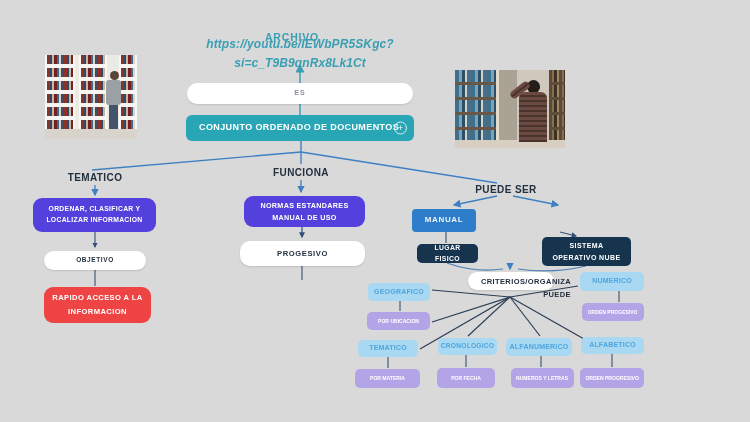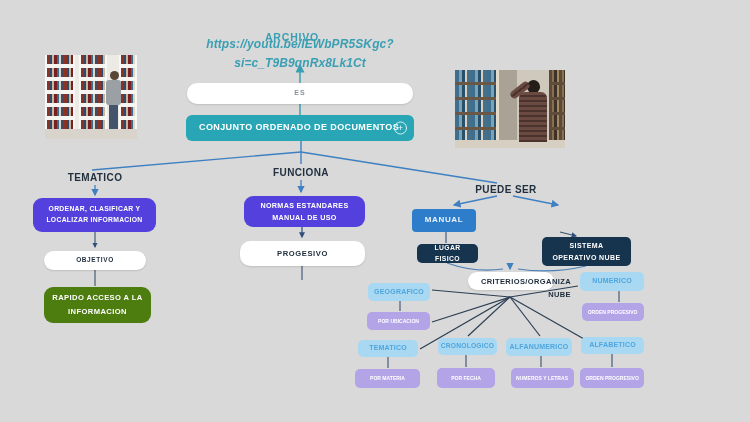--- a/index.html
+++ b/index.html
@@ -16,21 +16,21 @@
   }
   .lbl { color:#22303f; font-size:10px; letter-spacing:.4px; z-index:2; }
   .title { color:#3a9fb3; font-size:10.5px; letter-spacing:.8px; }
   .url { color:#3a9fb3; font-size:12px; letter-spacing:.1px;font-style:italic; }
   .whitebox { background:#ffffff; border-radius:10px; color:#8a919c; font-size:7px; letter-spacing:1px;
               box-shadow:0 1px 2px rgba(0,0,0,.12); }
   .whitebox.dk { color:#22303f; letter-spacing:.6px; }
   .tealbox { background:#29a6b6; border-radius:6px; color:#fff; font-size:9px; letter-spacing:.4px;
              justify-content:flex-start; padding-left:13px; }
   .purplebox { background:#5340dd; border-radius:9px; color:#fff; font-size:6.8px; letter-spacing:.3px; padding:2px 6px; }
-  .navybox { background:#4d7c0f; border-radius:9px; color:#fff; font-size:7.4px; letter-spacing:.4px; padding:2px 6px; }
+  .navybox { background:#ef4444; border-radius:9px; color:#fff; font-size:7.4px; letter-spacing:.4px; padding:2px 6px; }
   .navybox.sm { background:#16344e; border-radius:5px; font-size:6.8px; }
   .bluebox { background:#2e7dca; border-radius:4px; color:#eaf3fb; font-size:8px; letter-spacing:.6px; }
   .ltblue { background:#a9d9f2; border-radius:5px; color:#4fa5de; font-size:7px; letter-spacing:.2px; }
   .ltpurple { background:#b3a4e8; border-radius:5px; color:#ffffff; font-size:7px; }
   .ltpurple > span { display:block; width:132%; transform:scale(.72); transform-origin:center; white-space:nowrap; }
   .plus {
     position:absolute; right:7px; top:50%; transform:translateY(-50%);
     width:13px; height:13px; border:1px solid #d7f0f2; border-radius:50%;
     display:flex; align-items:center; justify-content:center;
     font-size:9px; font-weight:normal; color:#eafcfd; line-height:1;
@@ -171,21 +171,21 @@
   <div class="node whitebox dk" style="left:240px; top:241px; width:125px; height:25px; font-size:7.6px;">PROGESIVO</div>
 
   <div class="node lbl" style="left:474px; top:183px; width:64px; height:13px;">PUEDE SER</div>
   <div class="node bluebox" style="left:412px; top:209px; width:64px; height:23px;">MANUAL</div>
   <div class="node navybox sm" style="left:417px; top:244px; width:61px; height:19px;">LUGAR FISICO</div>
   <div class="node navybox sm" style="left:542px; top:237px; width:89px; height:29px; font-size:7px; line-height:1.7;">SISTEMA OPERATIVO NUBE</div>
 
   <div class="node whitebox" style="left:468px; top:272px; width:86px; height:18px;"></div>
   <div class="crit-text" style="left:473px; top:275px; width:98px;text-align:right;">
     <span>CRITERIOS/ORGANIZA</span><br>
-    <span>NUBE</span>
+    <span>PUEDE</span>
   </div>
 
   <div class="node ltblue" style="left:368px; top:283px; width:62px; height:18px;">GEOGRAFICO</div>
   <div class="node ltpurple" style="left:367px; top:312px; width:63px; height:18px;">
       <span>POR UBICACION</span>
     </div>
 
   <div class="node ltblue" style="left:358px; top:340px; width:60px; height:17px;">TEMATICO</div>
   <div class="node ltpurple" style="left:355px; top:369px; width:65px; height:19px;">
       <span>POR MATERIA</span>

